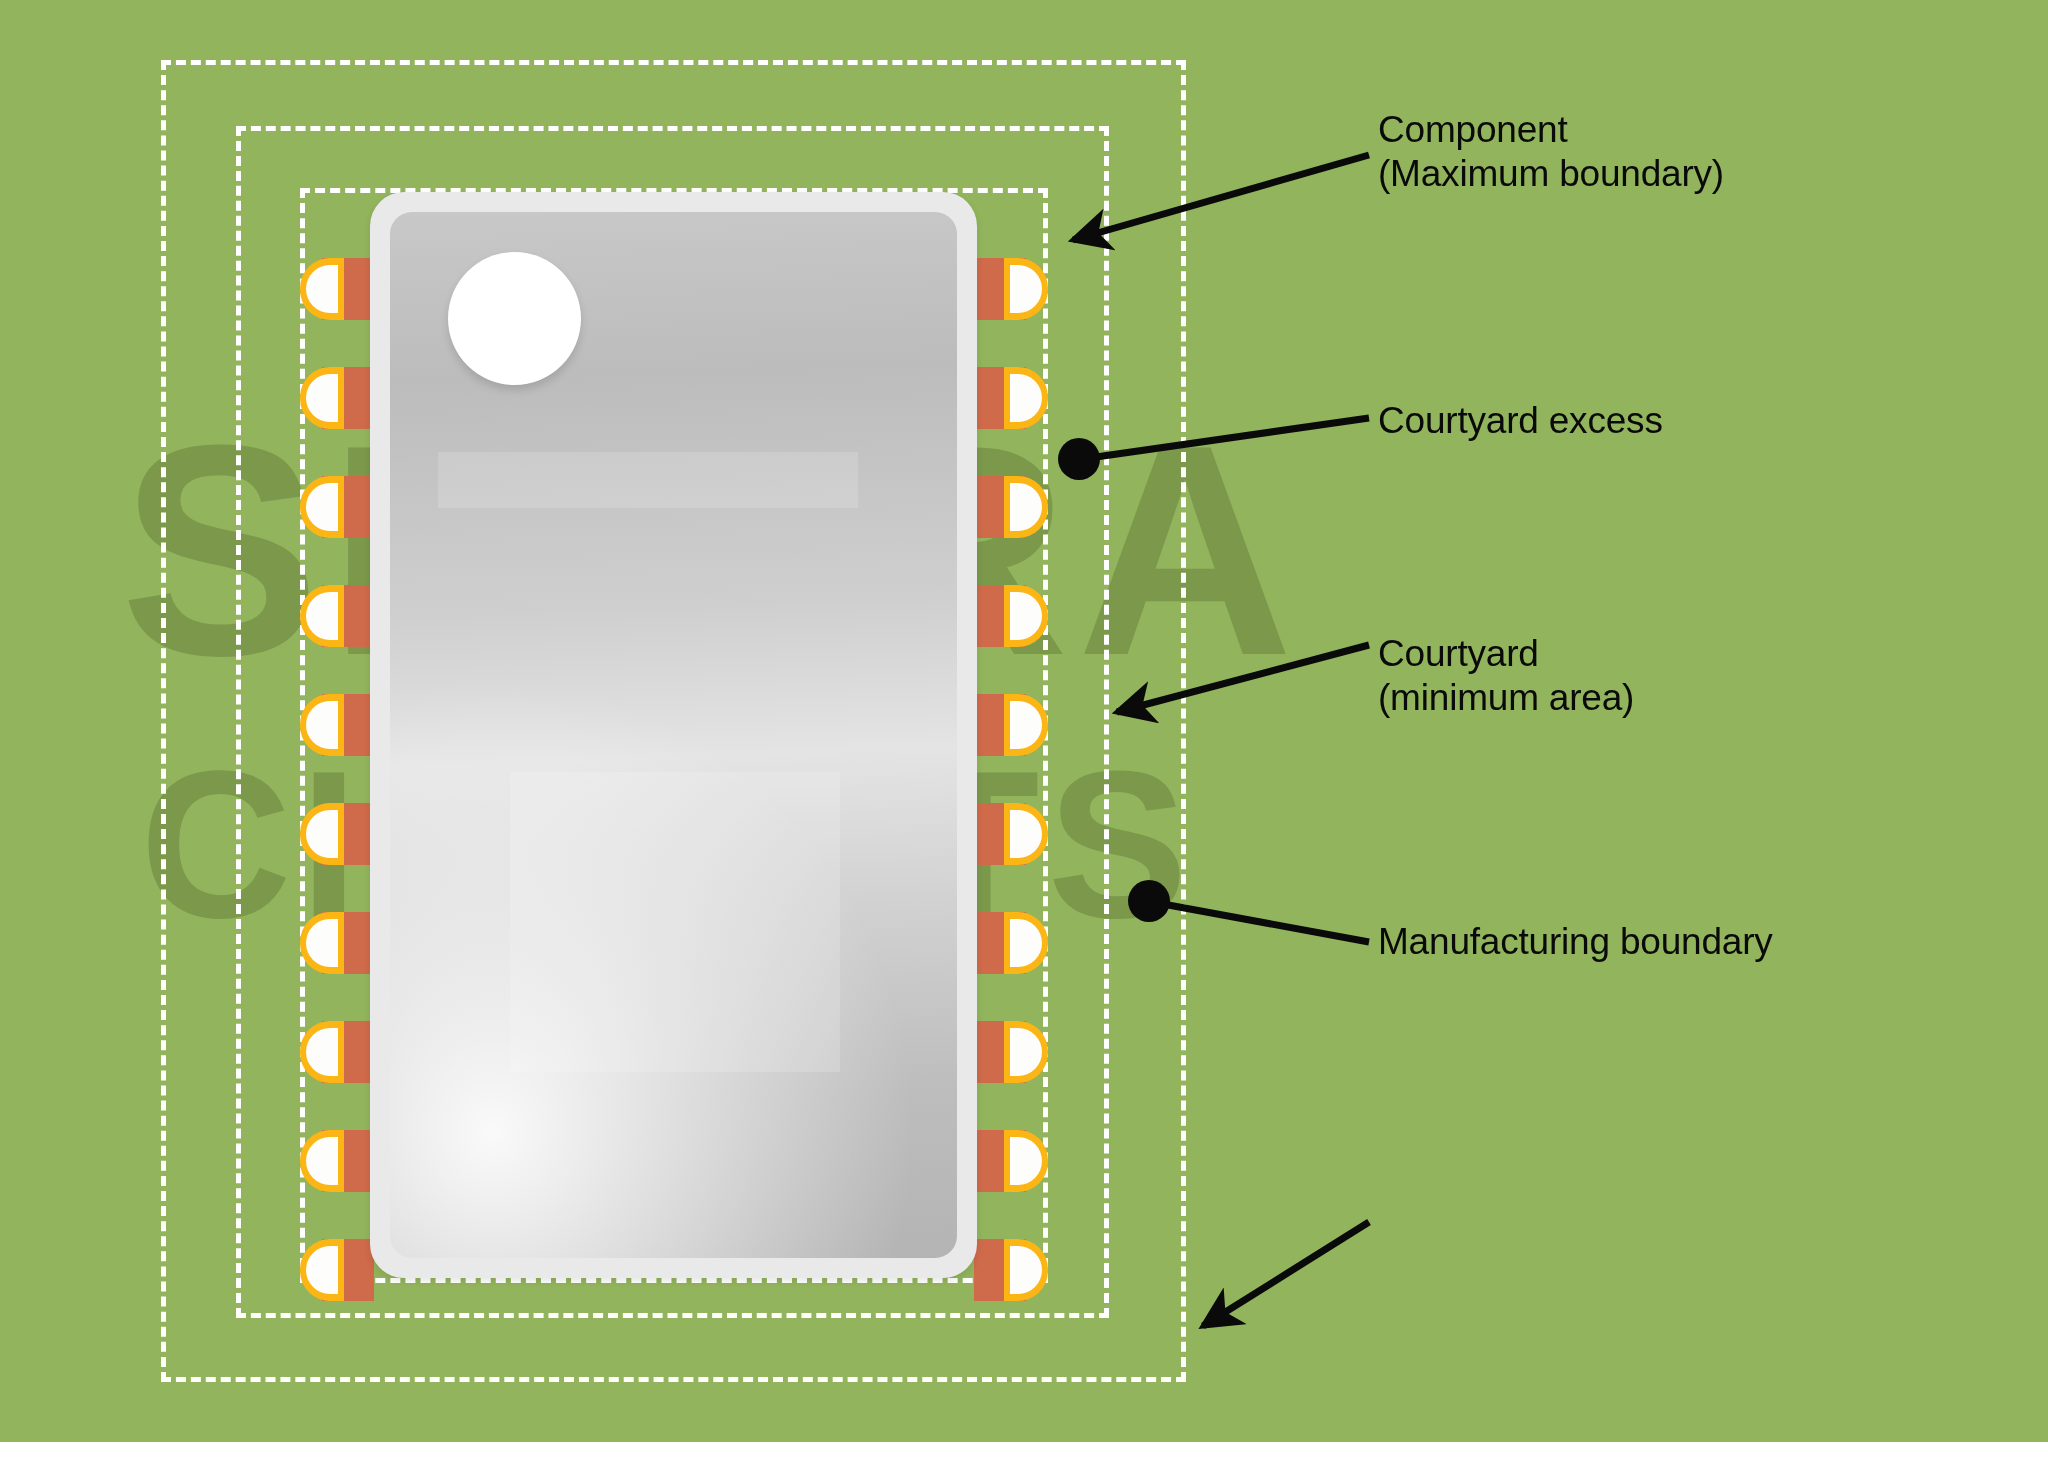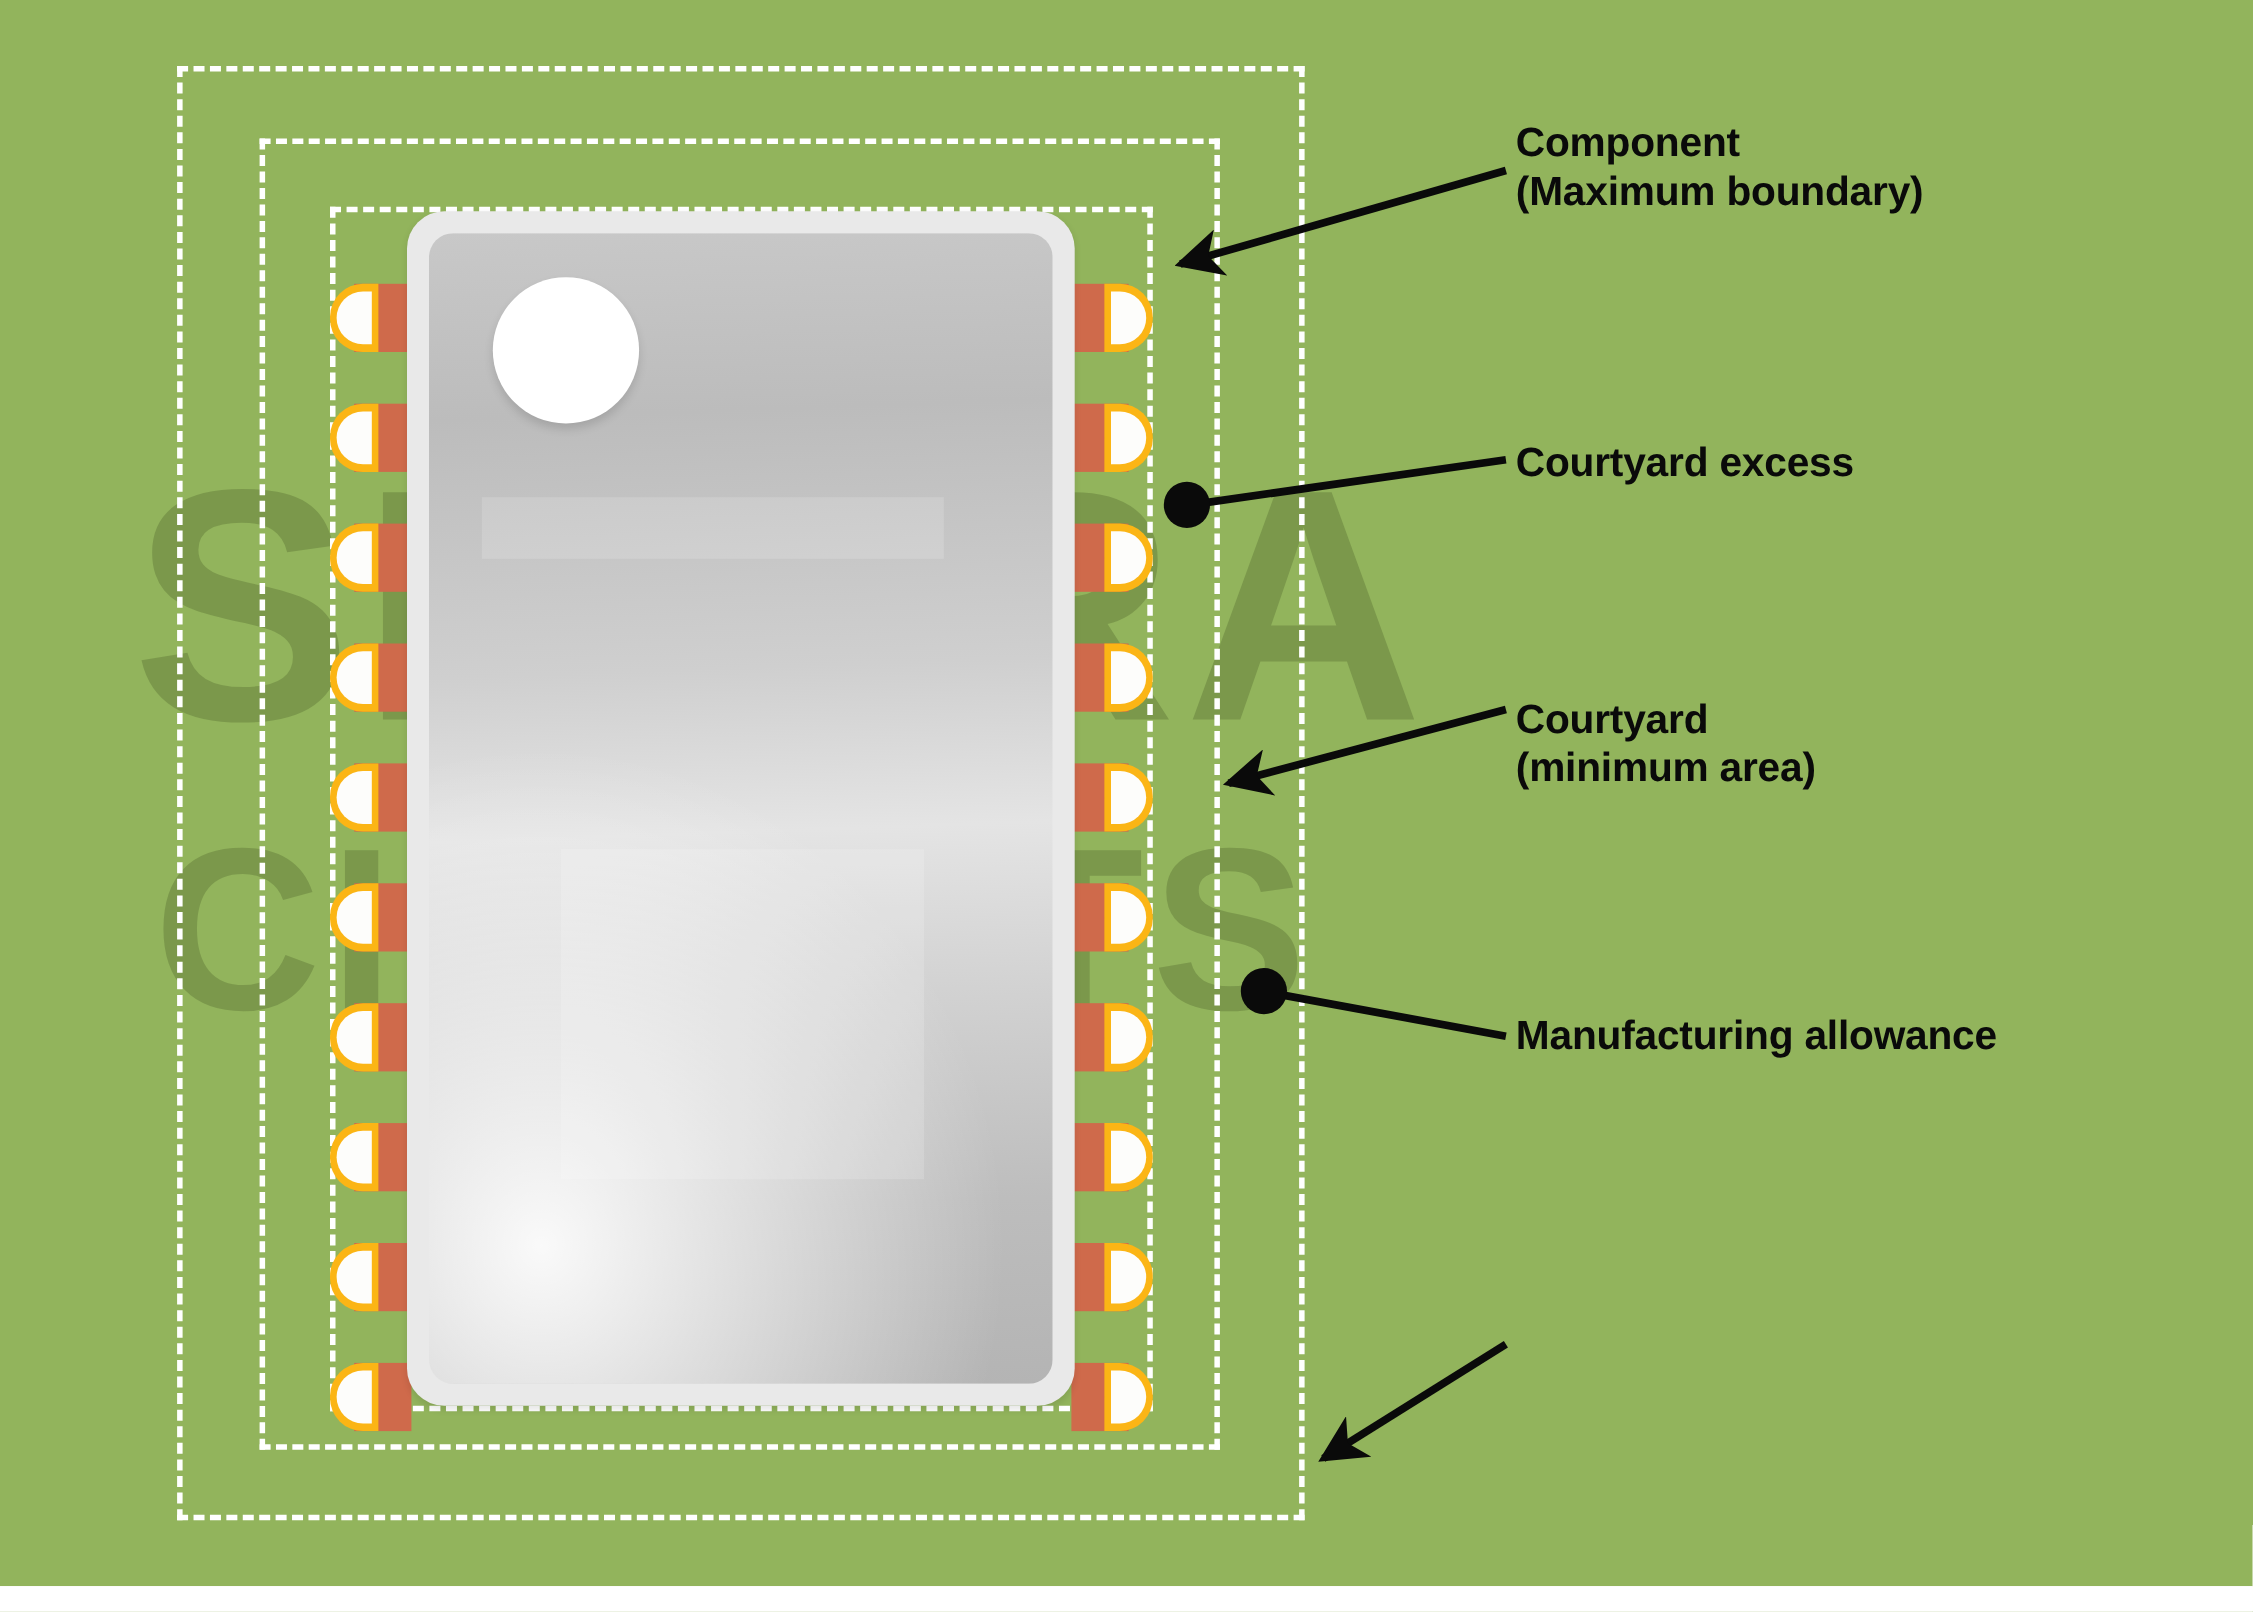--- a/index.html
+++ b/index.html
@@ -168,21 +168,21 @@
   
   #annotations {
     position: absolute;
     left: 0; top: 0;
     width: 2048px; height: 1465px;
     pointer-events: none;
   }
   .callout {
     position: absolute;
     font-family: "Liberation Sans", sans-serif;
-    font-weight: bold;
+    font-weight: normal;
     font-size: 37px;
     line-height: 1.18;
     color: #0a0a0a;
     white-space: pre-line;
     letter-spacing: -0.2px;
   }
   #label-component      { left: 1378px; top: 108px; }
   #label-courtyard-excess { left: 1378px; top: 399px; }
   #label-courtyard      { left: 1378px; top: 632px; }
   #label-manufacturing  { left: 1378px; top: 920px; }
@@ -359,16 +359,16 @@
   </svg>
 
   <div class="callout" id="label-component">Component
 (Maximum boundary)</div>
 
   <div class="callout" id="label-courtyard">Courtyard
 (minimum area)</div>
 
   <div class="callout" id="label-courtyard-excess">Courtyard excess</div>
 
-  <div class="callout" id="label-manufacturing">Manufacturing allowance</div>
+  <div class="callout" id="label-manufacturing">Manufacturing boundary</div>
 
 
 </div>
 
 </body></html>

